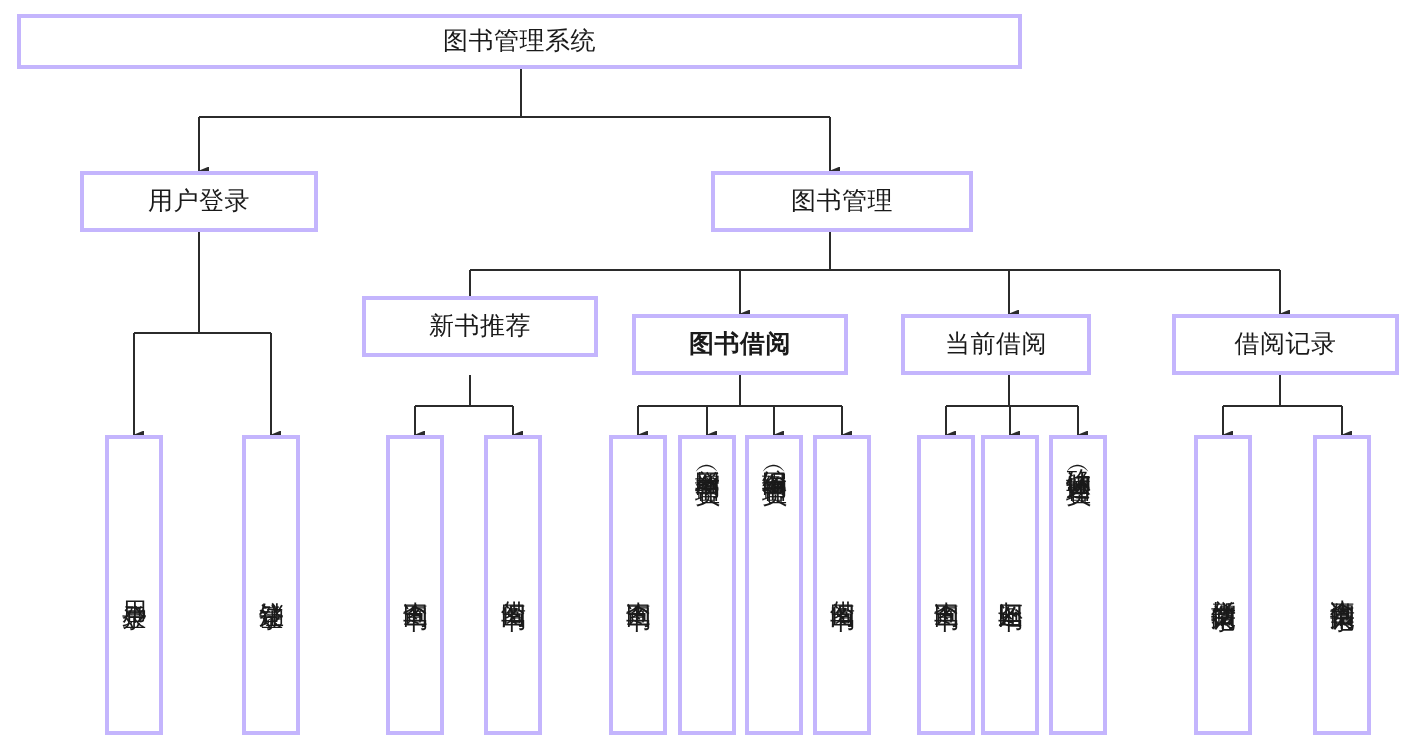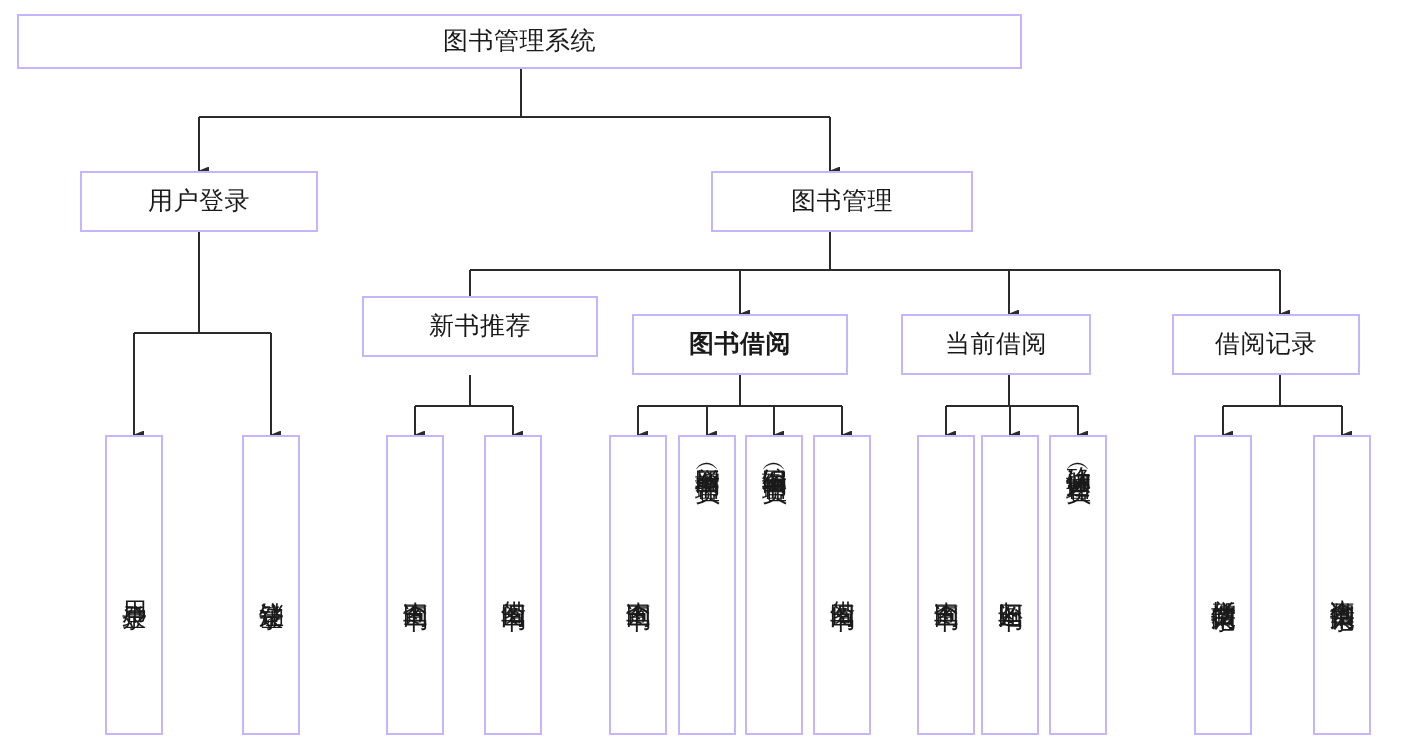--- a/index.html
+++ b/index.html
@@ -21,21 +21,21 @@
   #diagram-svg {
     position: absolute;
     left: 0;
     top: 0;
     width: 1405px;
     height: 747px;
   }
   .node-box {
     position: absolute;
     box-sizing: border-box;
-    border: 2px solid #c4b5fd;
+    border: 4px solid #c4b5fd;
     background: #ffffff;
     display: flex;
     align-items: center;
     justify-content: center;
     overflow: hidden;
   }
   .node-label-h {
     font-size: 25px;
     line-height: 1.15;
     color: #1a1a1a;
@@ -132,21 +132,21 @@
       </div>
       <div class="node-box" style="left: 362px; top: 296px; width: 236px; height: 61px;">
         <span class="node-label-h">新书推荐</span>
       </div>
       <div class="node-box" style="left: 632px; top: 314px; width: 216px; height: 61px; font-weight: bold;">
         <span class="node-label-h">图书借阅</span>
       </div>
       <div class="node-box" style="left: 901px; top: 314px; width: 190px; height: 61px;">
         <span class="node-label-h">当前借阅</span>
       </div>
-      <div class="node-box" style="left: 1172px; top: 314px; width: 188px; height: 61px;">
+      <div class="node-box" style="left: 1172px; top: 314px; width: 227px; height: 61px;">
         <span class="node-label-h">借阅记录</span>
       </div>
       <div class="node-box leaf-box mid" style="left: 105px; top: 435px; width: 58px; height: 300px;">
         <span class="node-label-v">用户登录</span>
       </div>
       <div class="node-box leaf-box mid" style="left: 242px; top: 435px; width: 58px; height: 300px;">
         <span class="node-label-v">注销登录</span>
       </div>
       <div class="node-box leaf-box mid" style="left: 386px; top: 435px; width: 58px; height: 300px;">
         <span class="node-label-v">查询图书</span>

